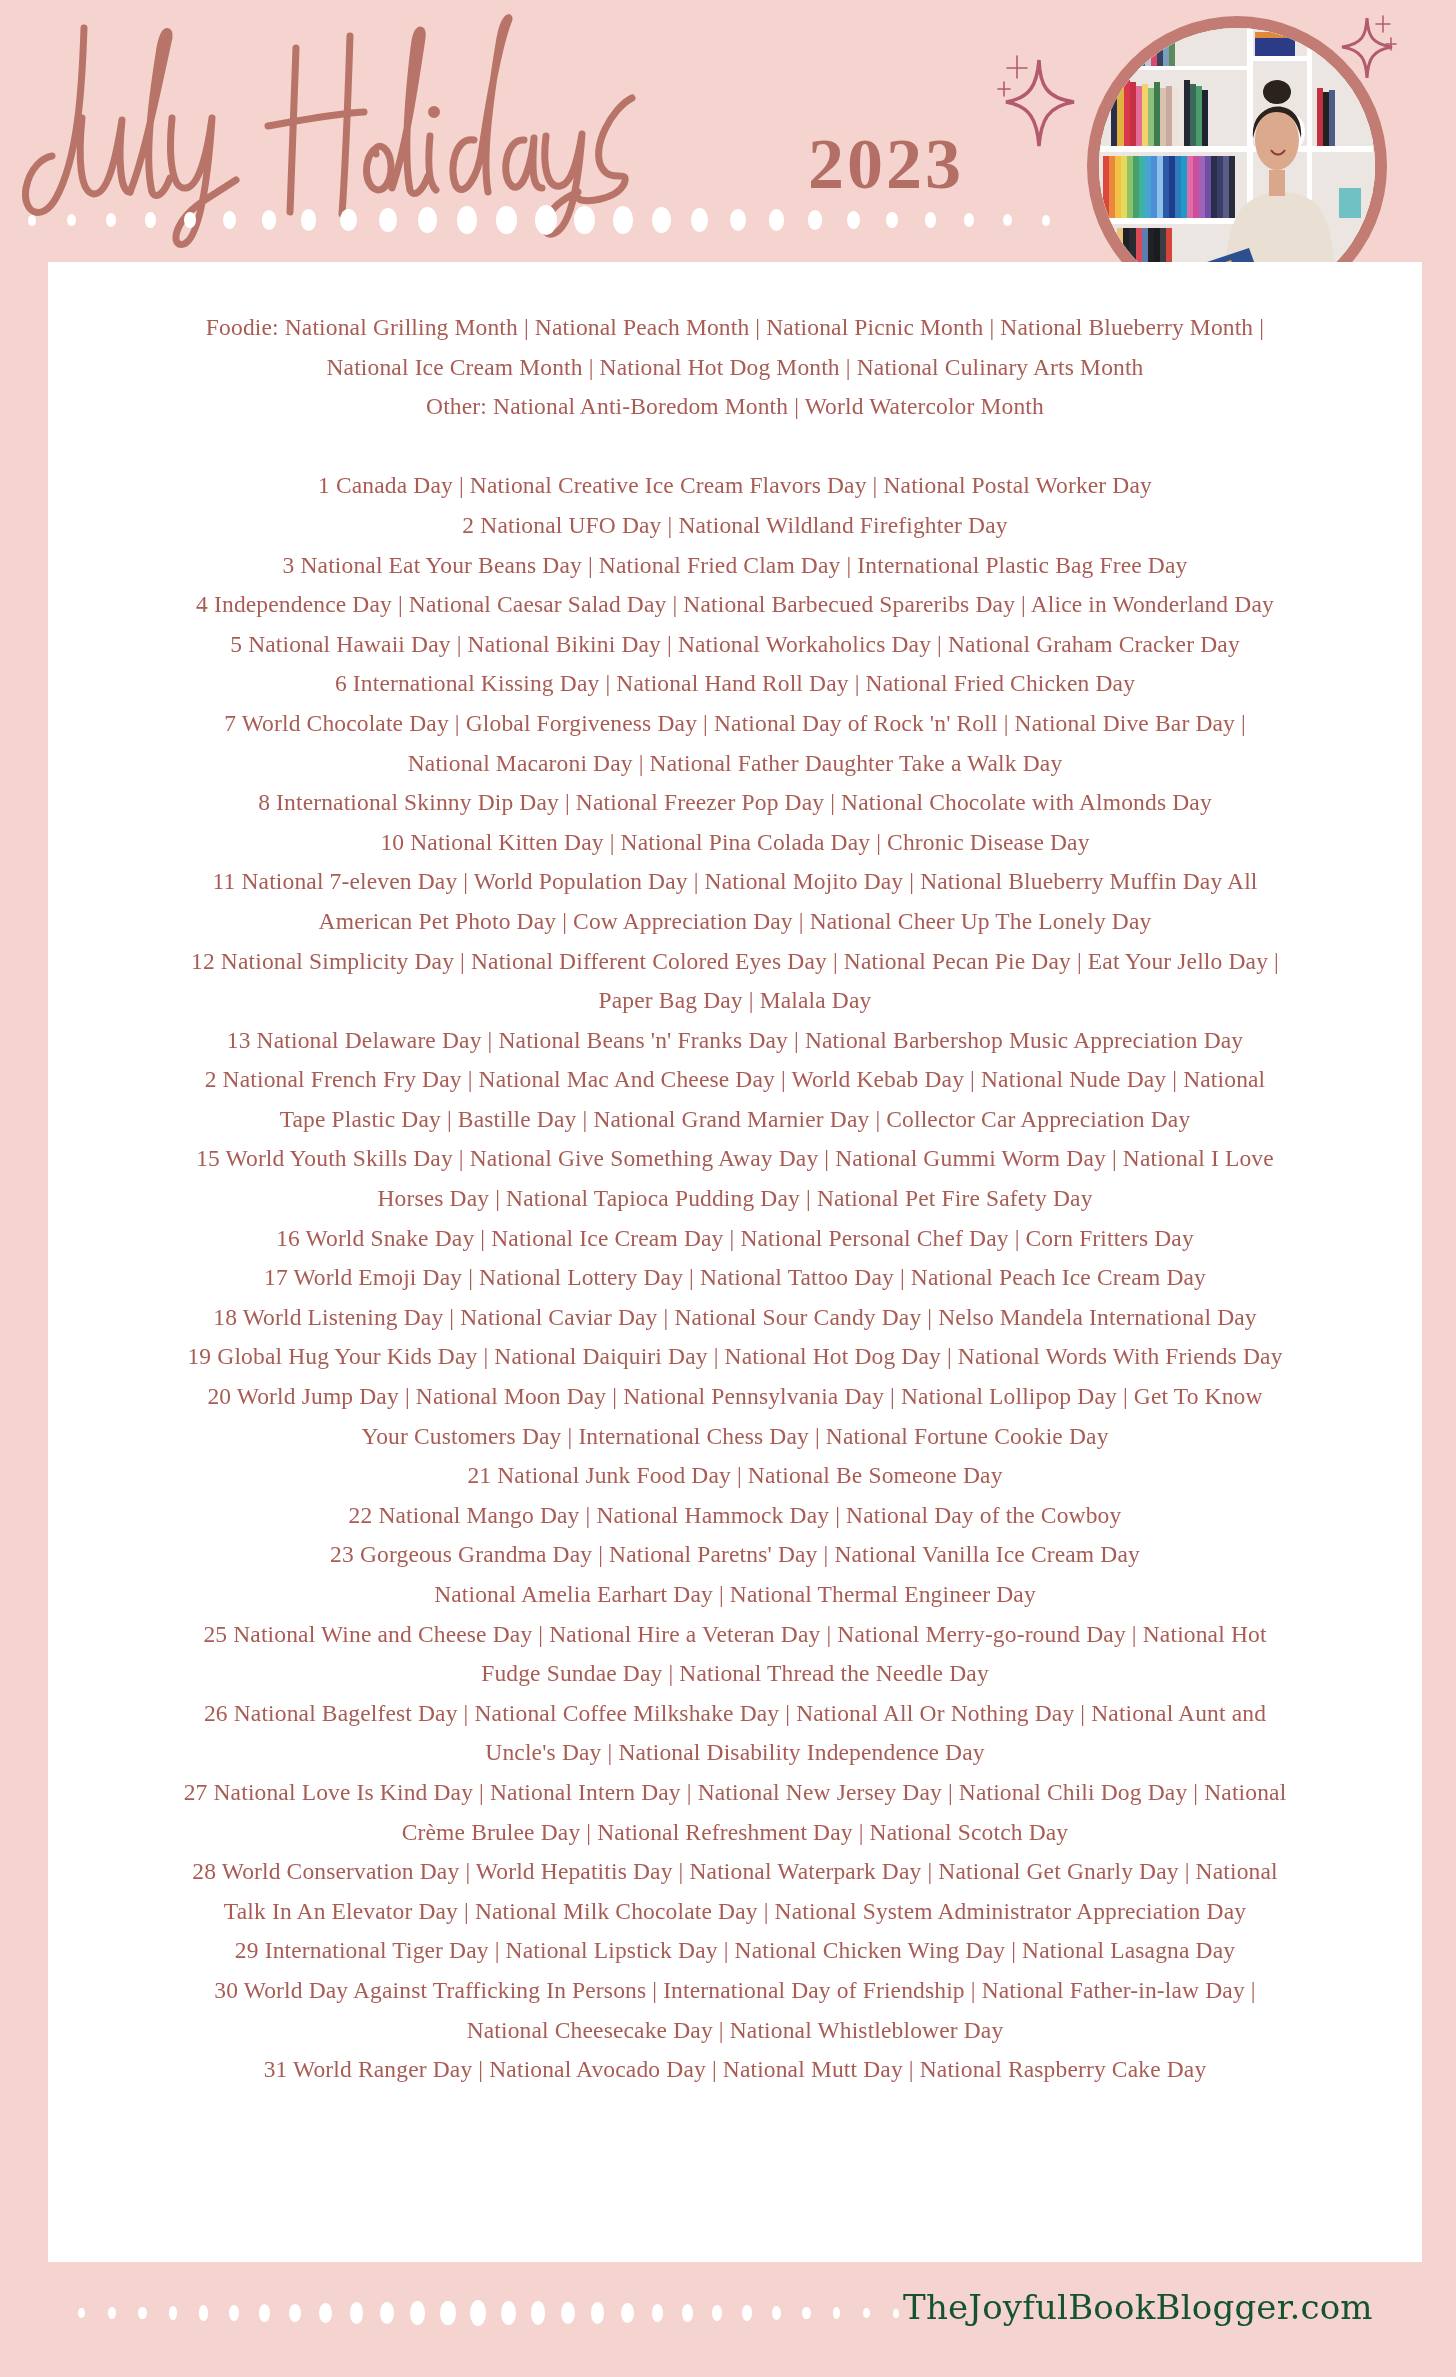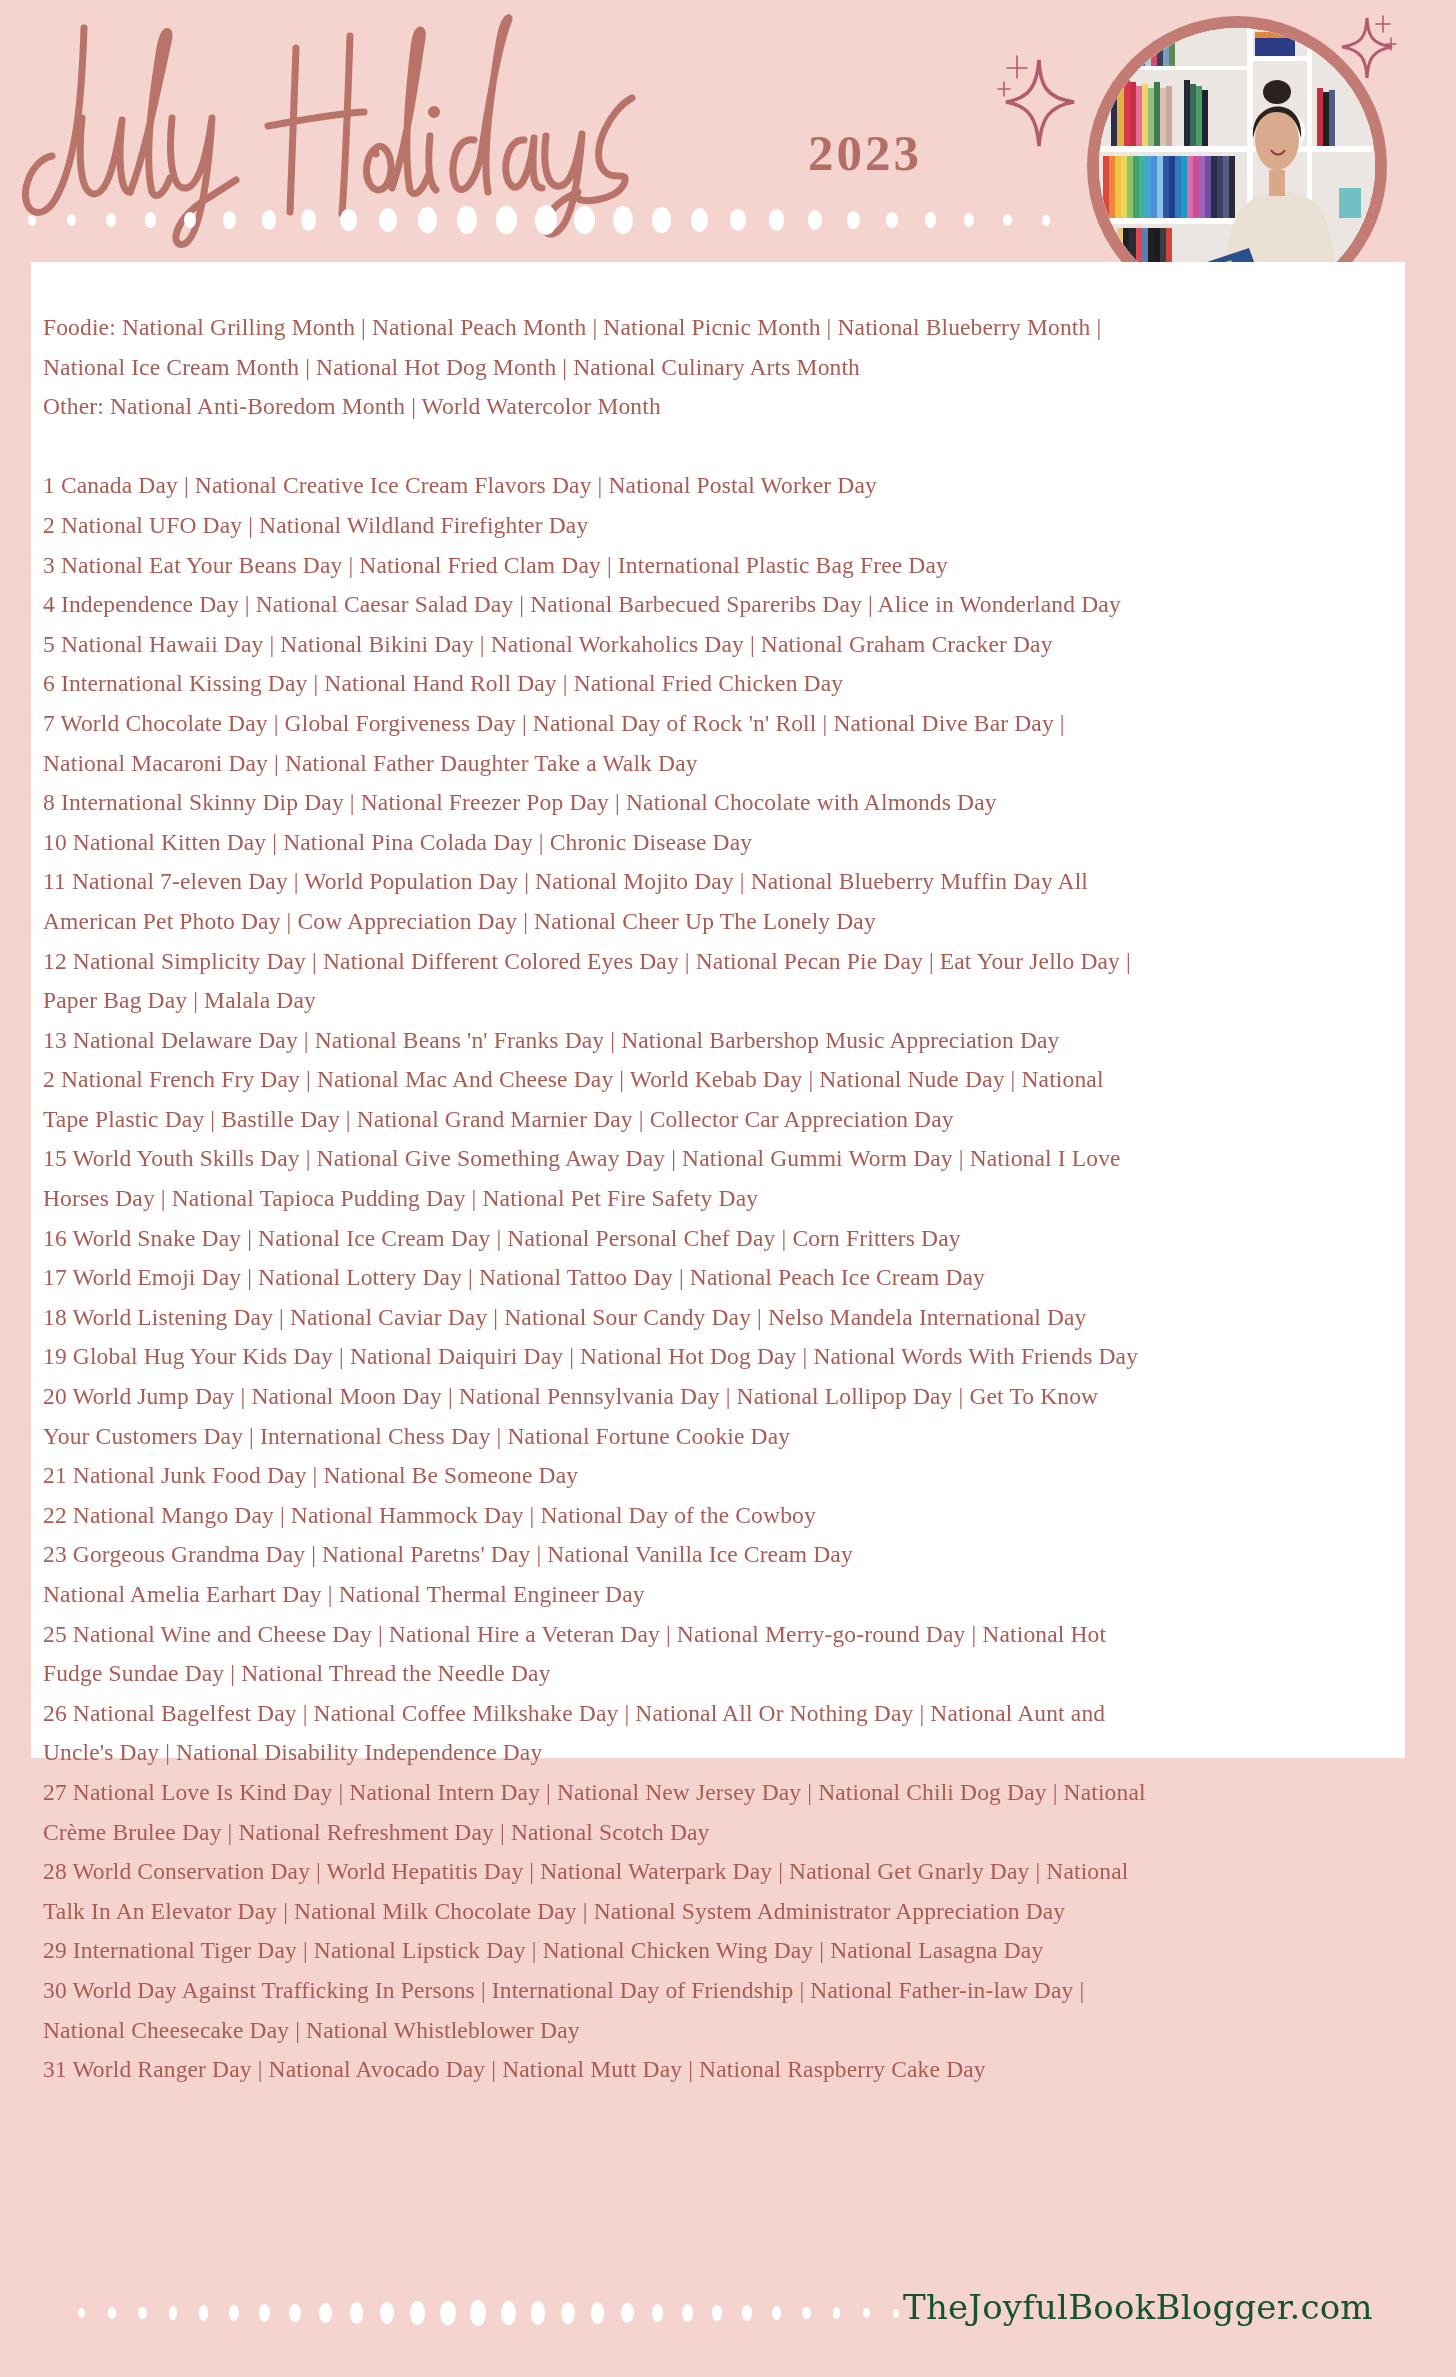--- a/index.html
+++ b/index.html
@@ -13,41 +13,42 @@
   }
   .title-script svg { width: 100%; height: 100%; }
   .title-text-hidden {
     position: absolute; left: 20px; top: 40px;
     font-family: "DejaVu Serif", serif; font-style: italic;
     font-size: 1px; color: transparent;
   }
   .year {
     position: absolute; left: 808px; top: 128px;
     font-family: "Liberation Serif", serif;
-    font-size: 51px; letter-spacing: 3px; color: #b36f65;
+    font-size: 72px; letter-spacing: 3px; color: #b36f65;
     font-weight: bold; line-height: 1;
   }
   .dots-row {
     position: absolute; display: flex; align-items: center;
   }
   .dots-top { left: 28px; top: 205px; height: 30px; gap: 0; }
   .dot { background: #ffffff; border-radius: 50%; flex: 0 0 auto; }
   .dots-bottom { left: 78px; top: 2300px; height: 26px; }
   .sparkle { position: absolute; }
   .photo {
     position: absolute; left: 1087px; top: 16px; width: 300px; height: 300px;
     border-radius: 50%; background: #c27c74; overflow: hidden;
   }
   .photo-inner {
     position: absolute; left: 12px; top: 12px; width: 276px; height: 276px;
     border-radius: 50%; overflow: hidden; background: #f1efec;
   }
   .card {
-    position: absolute; left: 31px; top: 262px; width: 1374px; height: 1496px;
+    position: absolute; left: 48px; top: 262px; width: 1374px; height: 2000px;
     background: #ffffff;
+    text-align: center;
   }
   .content {
     position: absolute; left: 12px; top: 46px; width: 1350px;
     font-family: "Liberation Serif", serif;
     font-size: 23.5px; line-height: 39.6px; color: #a85c54;
     letter-spacing: 0.15px;
   }
   .line { white-space: nowrap; display: block; }
   .spacer { height: 39.6px; }
   .footer-url {

